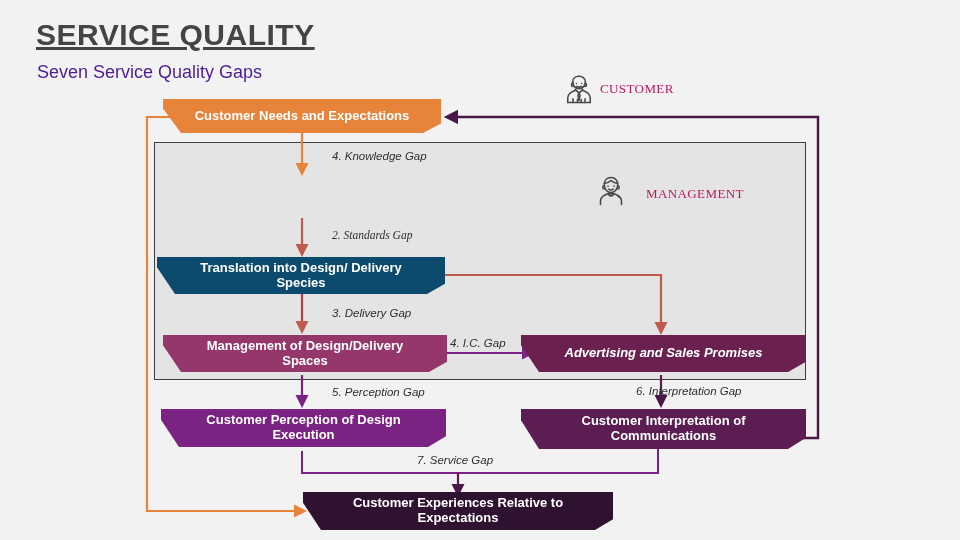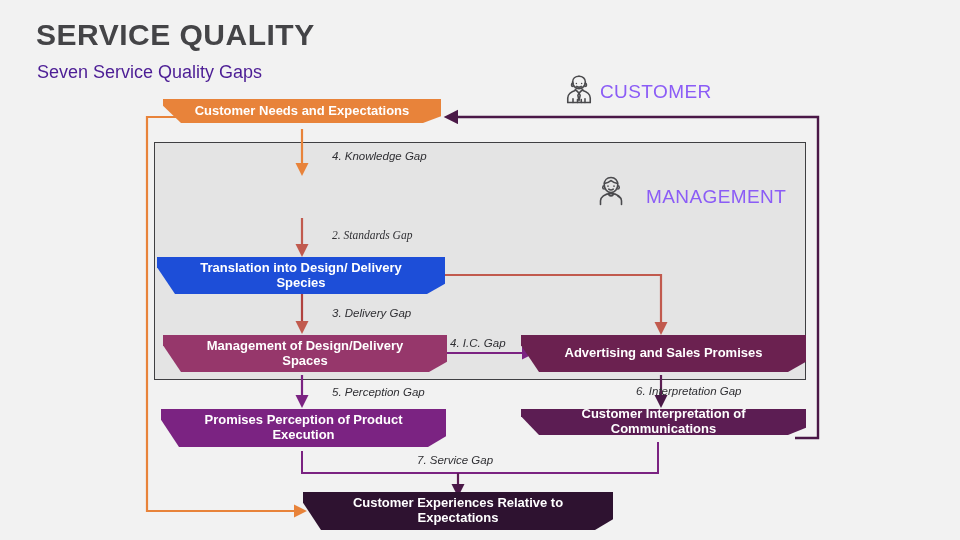--- a/index.html
+++ b/index.html
@@ -10,20 +10,21 @@
     overflow:hidden;
     position:relative;
   }
   #stage{position:absolute;left:0;top:0;width:960px;height:540px;}
 
   
   .title{
     position:absolute;left:36px;top:18px;
     font-size:30px;font-weight:bold;color:#444447;
     letter-spacing:.5px;
+    text-decoration:underline;
   }
   .subtitle{
     position:absolute;left:37px;top:62px;
     font-size:18px;font-weight:normal;color:#4c1d95;
   }
 
   
   .mgmt-box{
     position:absolute;left:154px;top:142px;
     width:652px;height:238px;
@@ -47,22 +48,23 @@
   
   .gap{
     position:absolute;
     font-size:11.5px;font-style:italic;color:#2f2f33;
     white-space:nowrap;
   }
 
   
   .role{
     position:absolute;
-    font-size:19px;color:#8b5cf6;letter-spacing:.4px;
+    font-size:13px;color:#be185d;letter-spacing:.4px;
     white-space:nowrap;
+    font-family:Liberation Serif, serif;
   }
   .icon{position:absolute;}
   svg.conn{position:absolute;left:0;top:0;width:960px;height:540px;overflow:visible;}
 </style>
 </head>
 <body>
 
 <div id="stage">
 
   <div class="title">SERVICE QUALITY</div>
@@ -101,42 +103,42 @@
     <path d="M661,375 L661,404" stroke="#5c1d53" stroke-width="2.2" fill="none" marker-end="url(#ar-dp)"></path>
 
     <path d="M302,451 L302,473 L658,473 L658,442" stroke="#7b2382" stroke-width="2" fill="none"></path>
     <path d="M458,473 L458,493" stroke="#5c1d53" stroke-width="2.2" fill="none" marker-end="url(#ar-dp)"></path>
 
     <path d="M795,438 L818,438 L818,117 L448,117" stroke="#4a1847" stroke-width="2.4" fill="none" marker-end="url(#ar-dp)"></path>
 
     <path d="M176,117 L147,117 L147,511 L303,511" stroke="#e8833a" stroke-width="2.2" fill="none" marker-end="url(#ar-or)"></path>
   </svg>
 
-  <div class="bar" style="left:163px;top:99px;width:278px;height:24px;background:#e8833a;font-size:13px;">
+  <div class="bar" style="left:163px;top:99px;width:278px;height:34px;background:#e8833a;font-size:13px;">
     <span>Customer Needs and Expectations</span>
   </div>
 
 
-  <div class="bar" style="left:157px;top:257px;width:288px;height:37px;background:#1d4ed8;font-size:13px;">
+  <div class="bar" style="left:157px;top:257px;width:288px;height:37px;background:#0c4a6e;font-size:13px;">
     <span>Translation into Design/ Delivery Species</span>
   </div>
 
   <div class="bar" style="left:163px;top:335px;width:284px;height:37px;background:#96376b;font-size:13px;">
     <span>Management of Design/Delivery Spaces</span>
   </div>
 
-  <div class="bar" style="left:521px;top:335px;width:285px;height:37px;background:#6b2150;font-size:13px;">
+  <div class="bar" style="left:521px;top:335px;width:285px;height:37px;background:#6b2150;font-size:13px;font-style:italic;">
     <span>Advertising and Sales Promises</span>
   </div>
 
   <div class="bar" style="left:161px;top:409px;width:285px;height:38px;background:#7b2382;font-size:13px;">
-    <span>Promises  Perception of Product Execution</span>
+    <span>Customer  Perception of Design Execution</span>
   </div>
 
-  <div class="bar" style="left:521px;top:409px;width:285px;height:26px;background:#5c1d53;font-size:13px;">
+  <div class="bar" style="left:521px;top:409px;width:285px;height:40px;background:#5c1d53;font-size:13px;">
     <span>Customer Interpretation of Communications</span>
   </div>
 
   <div class="bar" style="left:303px;top:492px;width:310px;height:38px;background:#2e1230;font-size:13px;align-items:center;">
     <span>Customer Experiences Relative to Expectations</span>
   </div>
 
   <div class="gap" style="left:332px;top:150px;">4. Knowledge Gap</div>
   <div class="gap" style="left:332px;top:229px;font-family:Liberation Serif, serif;">2. Standards Gap</div>
   <div class="gap" style="left:332px;top:307px;">3. Delivery Gap</div>

